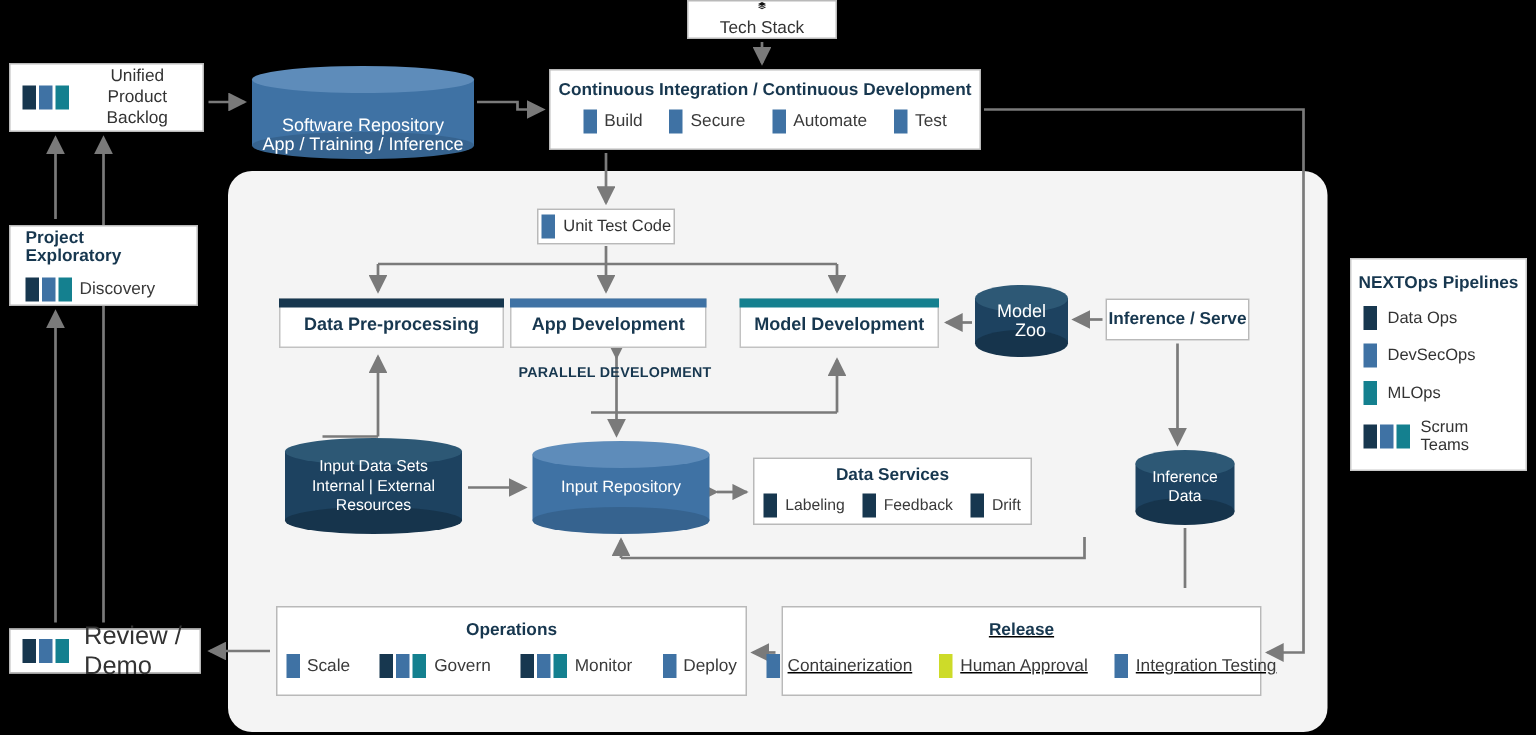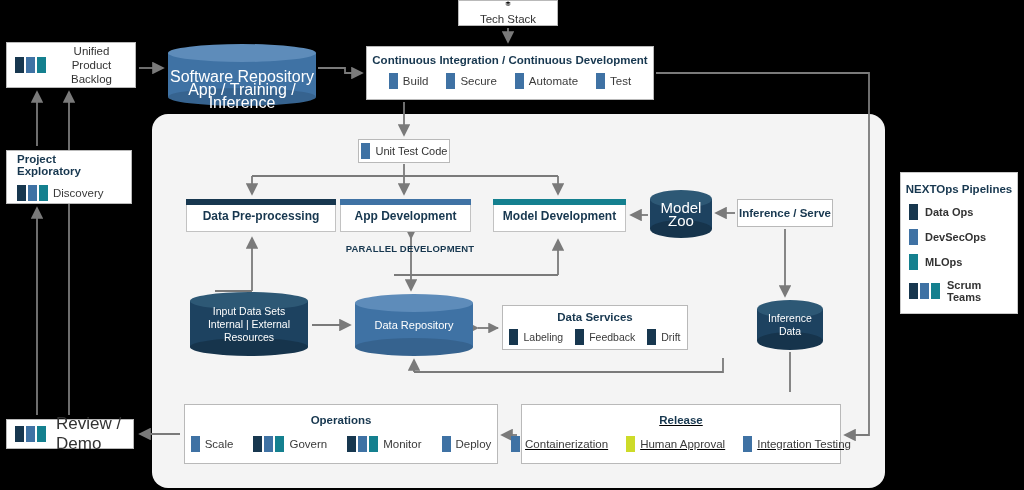--- a/index.html
+++ b/index.html
@@ -63,46 +63,46 @@
                 align-items:center;justify-content:center;text-align:center;
                 color:#fff;z-index:3;line-height:13px;}
   .cyl.navy .body{background:#1d4260;}
   .cyl.navy .top{background:#2d5875;}
   .cyl.navy .bot{background:#16344c;}
   .cyl.blue .body{background:#3f72a4;}
   .cyl.blue .top{background:#5e8cba;}
   .cyl.blue .bot{background:#36638f;}
 
   #software-repo{left:168px;top:44px;width:148px;height:62px;}
-  #software-repo .cap-txt{font-size:16px;margin-top:29px;}
+  #software-repo .cap-txt{font-size:12px;margin-top:29px;}
   #input-data{left:190px;top:292px;width:118px;height:64px;}
   #input-data .cap-txt{font-size:10.5px;}
   #data-repo{left:355px;top:294px;width:118px;height:62px;}
   #data-repo .cap-txt{font-size:11px;}
   #model-zoo{left:650px;top:190px;width:62px;height:48px;}
-  #model-zoo .cap-txt{font-size:15px;}
+  #model-zoo .cap-txt{font-size:12px;text-align:right;}
   #inference-data{left:757px;top:300px;width:66px;height:50px;}
   #inference-data .cap-txt{font-size:10.5px;}
 
   
   #data-services{left:502px;top:305px;width:186px;height:45px;justify-content:flex-start;padding-top:5px;gap:6px;}
   #data-services .title{font-size:11.5px;}
   #data-services .mi .lbl{font-size:10.5px;}
   #operations{left:184px;top:404px;width:314px;height:60px;justify-content:flex-start;padding-top:9px;gap:10px;}
   #operations .title{font-size:11.5px;}
   #release{left:521px;top:404px;width:320px;height:60px;justify-content:flex-start;padding-top:9px;gap:10px;text-decoration:underline;}
   #release .title{font-size:11.5px;}
 
   
   #legend{position:absolute;left:900px;top:172px;width:118px;height:142px;background:#fff;
           border:1px solid #c9c9c9;box-sizing:border-box;padding:10px 0 0 0;
           display:flex;flex-direction:column;align-items:center;gap:9px;}
   #legend .title{color:#17374f;font-weight:bold;font-size:11.5px;}
   #legend .row{display:flex;align-items:center;gap:7px;width:100px;}
-  #legend .row .lbl{font-size:11px;color:#333;font-weight:bold;}
+  #legend .row .lbl{font-size:11px;color:#333;}
 </style>
 </head>
 <body>
 
 <div id="stage">
 
   <div class="canvas-bg"></div>
 
   <svg class="wires">
     <defs>
@@ -266,21 +266,21 @@
         <div>Resources</div>
       </div>
     </div>
   </div>
 
   <div class="cyl blue" id="data-repo">
     <div class="body"></div>
     <div class="top"></div>
     <div class="bot"></div>
     <div class="cap-txt">
-      <div>Data Repository</div>
+      <div>Input Repository</div>
     </div>
   </div>
 
   <div class="cyl navy" id="model-zoo">
     <div class="body"></div>
     <div class="top"></div>
     <div class="bot"></div>
     <div class="cap-txt">
       <div>
         <div>Model</div>

